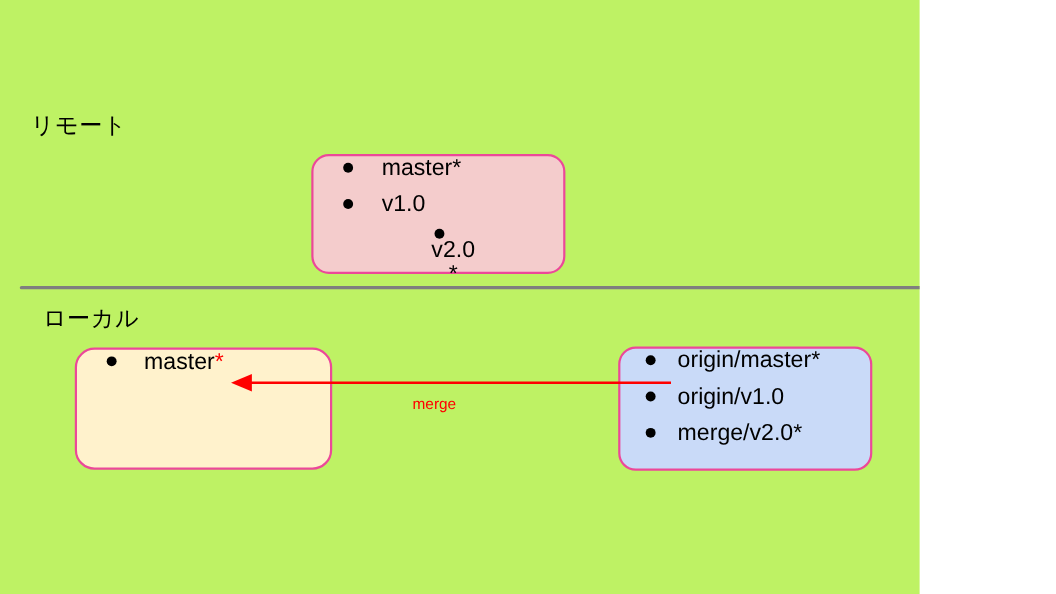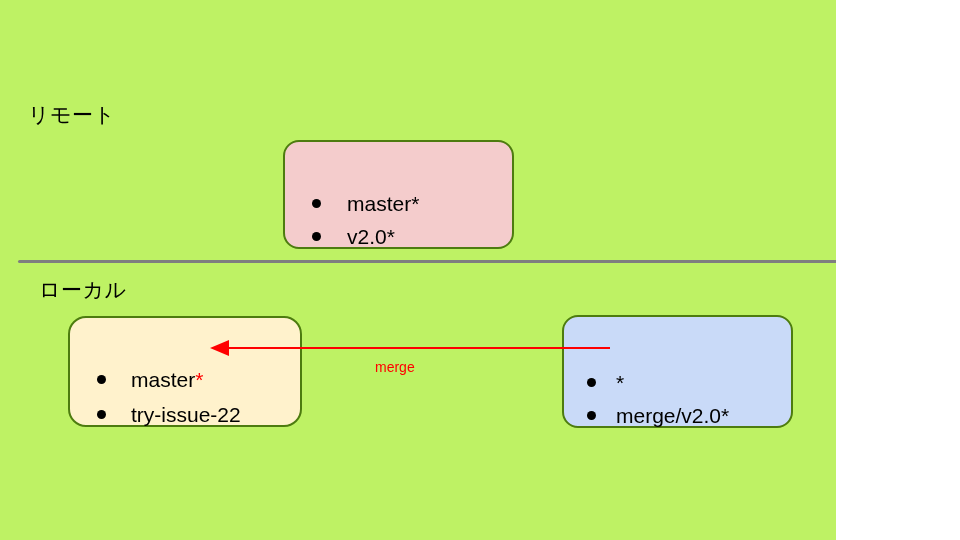--- a/index.html
+++ b/index.html
@@ -38,25 +38,25 @@
     width: 900px;
     height: 3px;
     background: #7f7f7f;
     border-radius: 2px;
   }
 
   
   .box {
     position: absolute;
     box-sizing: border-box;
-    border: 2px solid #4d7c0f;
+    border: 2px solid #ec4899;
     border-radius: 14px;
     display: flex;
     flex-direction: column;
-    justify-content: flex-end;
+    justify-content: flex-start;
   }
   #box-remote {
     left: 283px;
     top: 140px;
     width: 231px;
     height: 109px;
     background: #f4cccc;
     border-radius: 16px;
   }
   #box-local {
@@ -96,21 +96,21 @@
     border-radius: 50%;
     background: #000000;
     flex: 0 0 auto;
   }
   .branch-name { display: inline-block; }
   .star-red { color: #ff0000; }
 
   
   #box-remote .branch-list { padding-left: 27px; }
   #box-remote .branch-item { margin-bottom: 12px; }
-  #box-remote .branch-item:last-child { margin-bottom: 0; }
+  #box-remote .branch-item:last-child { margin-bottom: 0; flex-direction: column; }
   #box-remote .bullet { margin-right: 26px; }
 
   #box-local .branch-list { padding-left: 27px; }
   #box-local .branch-item { margin-bottom: 14px; }
   #box-local .branch-item:last-child { margin-bottom: 0; }
   #box-local .bullet { margin-right: 25px; }
 
   #box-origin .branch-list { padding-left: 23px; }
   #box-origin .branch-item { margin-bottom: 12px; }
   #box-origin .branch-item:last-child { margin-bottom: 0; }
@@ -145,50 +145,56 @@
 
   <div class="box" id="box-remote">
     <ul class="branch-list">
       <li class="branch-item">
         <span class="bullet"></span>
         <span class="branch-name">master</span>
         <span class="branch-star">*</span>
       </li>
       <li class="branch-item">
         <span class="bullet"></span>
+        <span class="branch-name">v1.0</span>
+        <span class="branch-star"></span>
+      </li>
+      <li class="branch-item">
+        <span class="bullet"></span>
         <span class="branch-name">v2.0</span>
         <span class="branch-star">*</span>
       </li>
     </ul>
   </div>
 
   <div id="divider"></div>
 
   <div class="section-label" id="label-local">ローカル</div>
 
   <div class="box" id="box-local">
     <ul class="branch-list">
       <li class="branch-item">
         <span class="bullet"></span>
         <span class="branch-name">master</span>
         <span class="branch-star star-red">*</span>
       </li>
-      <li class="branch-item">
-        <span class="bullet"></span>
-        <span class="branch-name">try-issue-22</span>
-        <span class="branch-star"></span>
-      </li>
     </ul>
   </div>
 
   <div class="box" id="box-origin">
     <ul class="branch-list">
       <li class="branch-item">
         <span class="bullet"></span>
-        <span class="branch-star">*</span>
+        <span class="branch-name">origin/master</span>
+        <span class="branch-star">*</span>
+      </li>
+      <li class="branch-item">
+        <span class="bullet"></span>
+        <span class="branch-name">origin/v1.0</span>
+        <span class="branch-star"></span>
       </li>
       <li class="branch-item">
         <span class="bullet"></span>
         <span class="branch-name">merge/v2.0</span>
         <span class="branch-star">*</span>
       </li>
     </ul>
   </div>
 
   <svg id="merge-arrow" viewBox="0 0 400 36" width="400" height="36">

